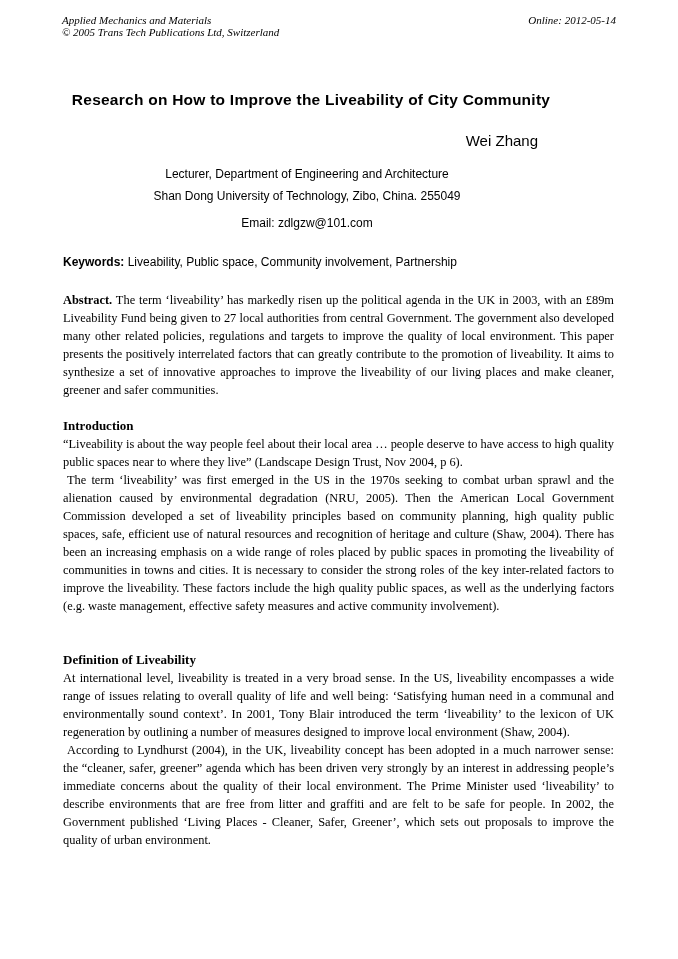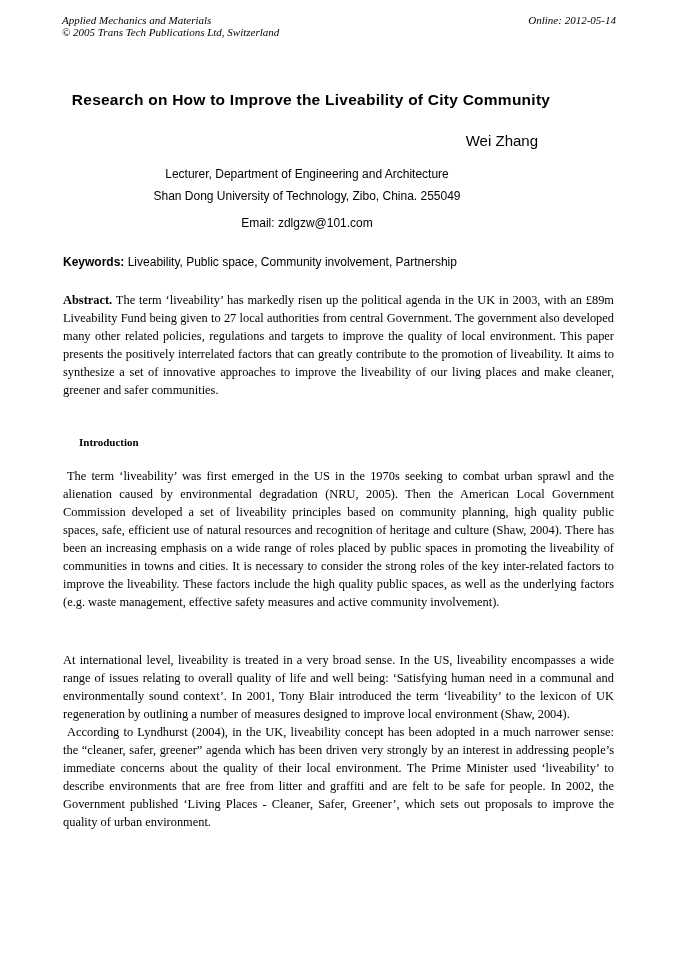--- a/index.html
+++ b/index.html
@@ -22,21 +22,21 @@
     .affil.a3 { top: 216px; }
 
     .keywords { position: absolute; left: 63px; top: 255px; width: 553px;
       font-family: "Liberation Sans", sans-serif; font-size: 12px; }
     .keywords b { font-weight: bold; }
 
     .body { position: absolute; left: 63px; width: 551px;
       font-family: Liberation Serif, serif; font-size: 12.4px; line-height: 18px; text-align: justify; }
     .body p { margin: 0; }
     .body .indent { text-indent: 4px; }
-    .body h2 { margin: 16px; font-size: 11px; font-weight: bold; line-height: 18px; }
+    .body h2 { margin: 0; font-size: 13px; font-weight: bold; line-height: 18px; }
 
     .abstract { top: 291px; }
     .intro { top: 417px; }
     .defn { top: 651px; }
   </style>
 </head>
 <body>
 
 <div class="page">
 
@@ -53,21 +53,23 @@
   <div class="affil a3">Email: zdlgzw@101.com</div>
 
   <div class="keywords"><b>Keywords:</b><span> Liveability, Public space, Community involvement, Partnership</span></div>
 
   <div class="body abstract">
     <p><b>Abstract.</b><span> The term ‘liveability’ has markedly risen up the political agenda in the UK in 2003, with an £89m Liveability Fund being given to 27 local authorities from central Government. The government also developed many other related policies, regulations and targets to improve the quality of local environment. This paper presents the positively interrelated factors that can greatly contribute to the promotion of liveability. It aims to synthesize a set of innovative approaches to improve the liveability of our living places and make cleaner, greener and safer communities.</span></p>
   </div>
 
   <div class="body intro">
     <h2>Introduction</h2>
+    <p>“Liveability is about the way people feel about their local area … people deserve to have access to high quality public spaces near to where they live” (Landscape Design Trust, Nov 2004, p 6).</p>
     <p class="indent">The term ‘liveability’ was first emerged in the US in the 1970s seeking to combat urban sprawl and the alienation caused by environmental degradation (NRU, 2005). Then the American Local Government Commission developed a set of liveability principles based on community planning, high quality public spaces, safe, efficient use of natural resources and recognition of heritage and culture (Shaw, 2004). There has been an increasing emphasis on a wide range of roles placed by public spaces in promoting the liveability of communities in towns and cities. It is necessary to consider the strong roles of the key inter-related factors to improve the liveability. These factors include the high quality public spaces, as well as the underlying factors (e.g. waste management, effective safety measures and active community involvement).</p>
   </div>
 
   <div class="body defn">
+    <h2>Definition of Liveability</h2>
     <p>At international level, liveability is treated in a very broad sense. In the US, liveability encompasses a wide range of issues relating to overall quality of life and well being: ‘Satisfying human need in a communal and environmentally sound context’. In 2001, Tony Blair introduced the term ‘liveability’ to the lexicon of UK regeneration by outlining a number of measures designed to improve local environment (Shaw, 2004).</p>
     <p class="indent">According to Lyndhurst (2004), in the UK, liveability concept has been adopted in a much narrower sense: the “cleaner, safer, greener” agenda which has been driven very strongly by an interest in addressing people’s immediate concerns about the quality of their local environment. The Prime Minister used ‘liveability’ to describe environments that are free from litter and graffiti and are felt to be safe for people. In 2002, the Government published ‘Living Places - Cleaner, Safer, Greener’, which sets out proposals to improve the quality of urban environment.</p>
   </div>
 
 </div>
 
 </body></html>

